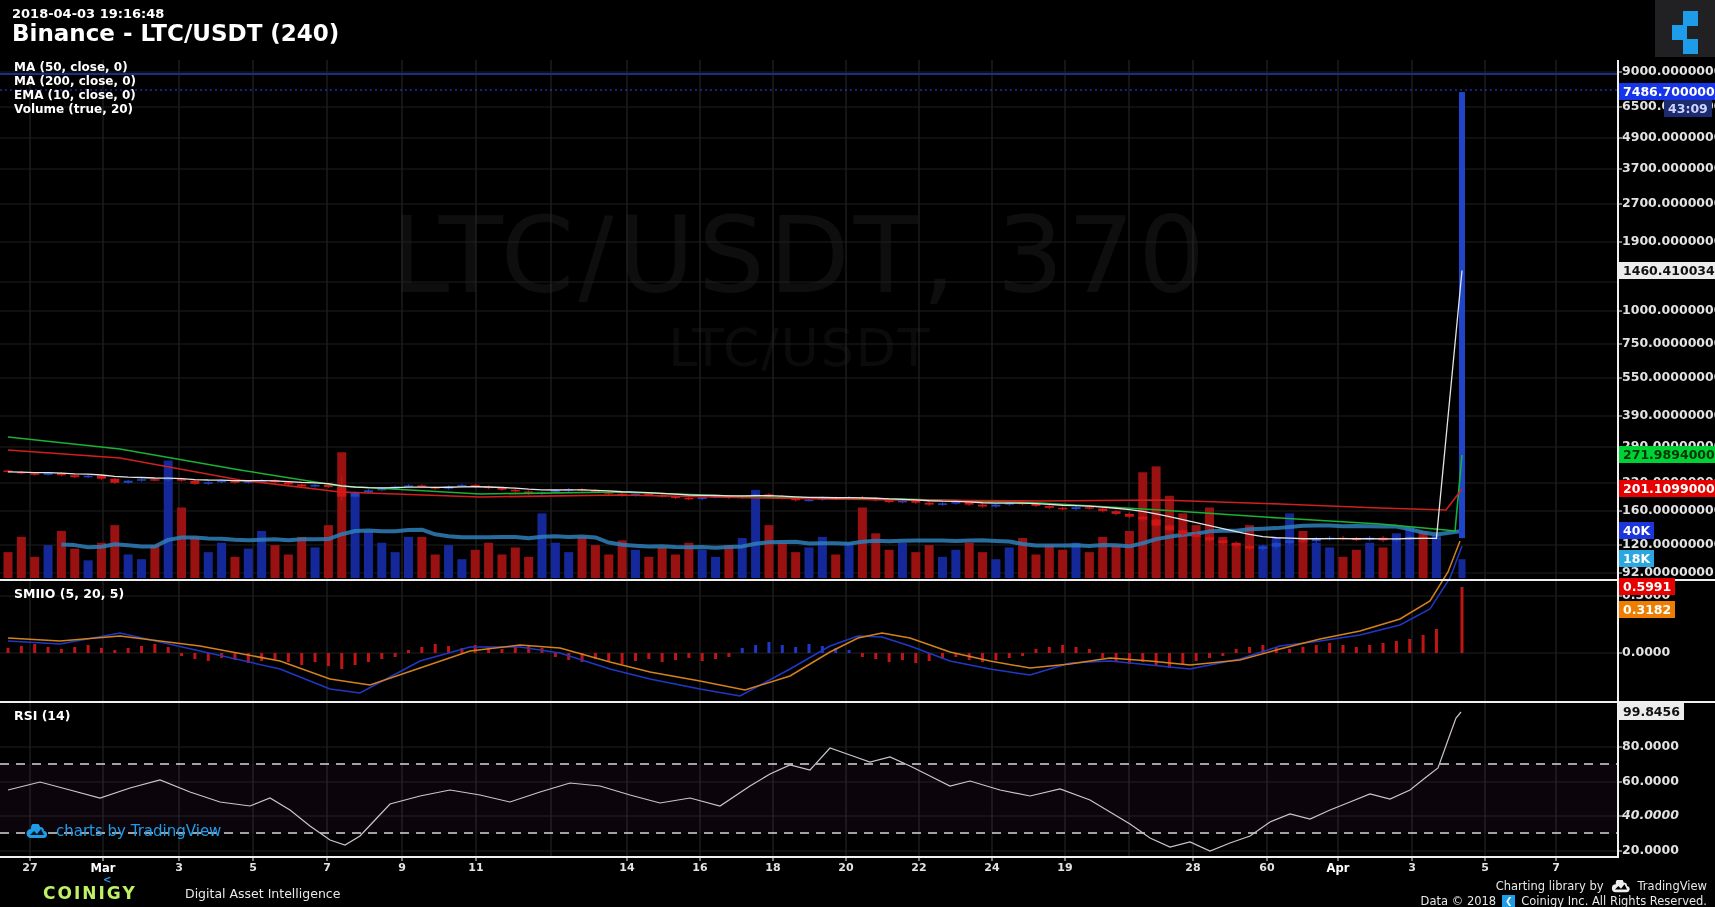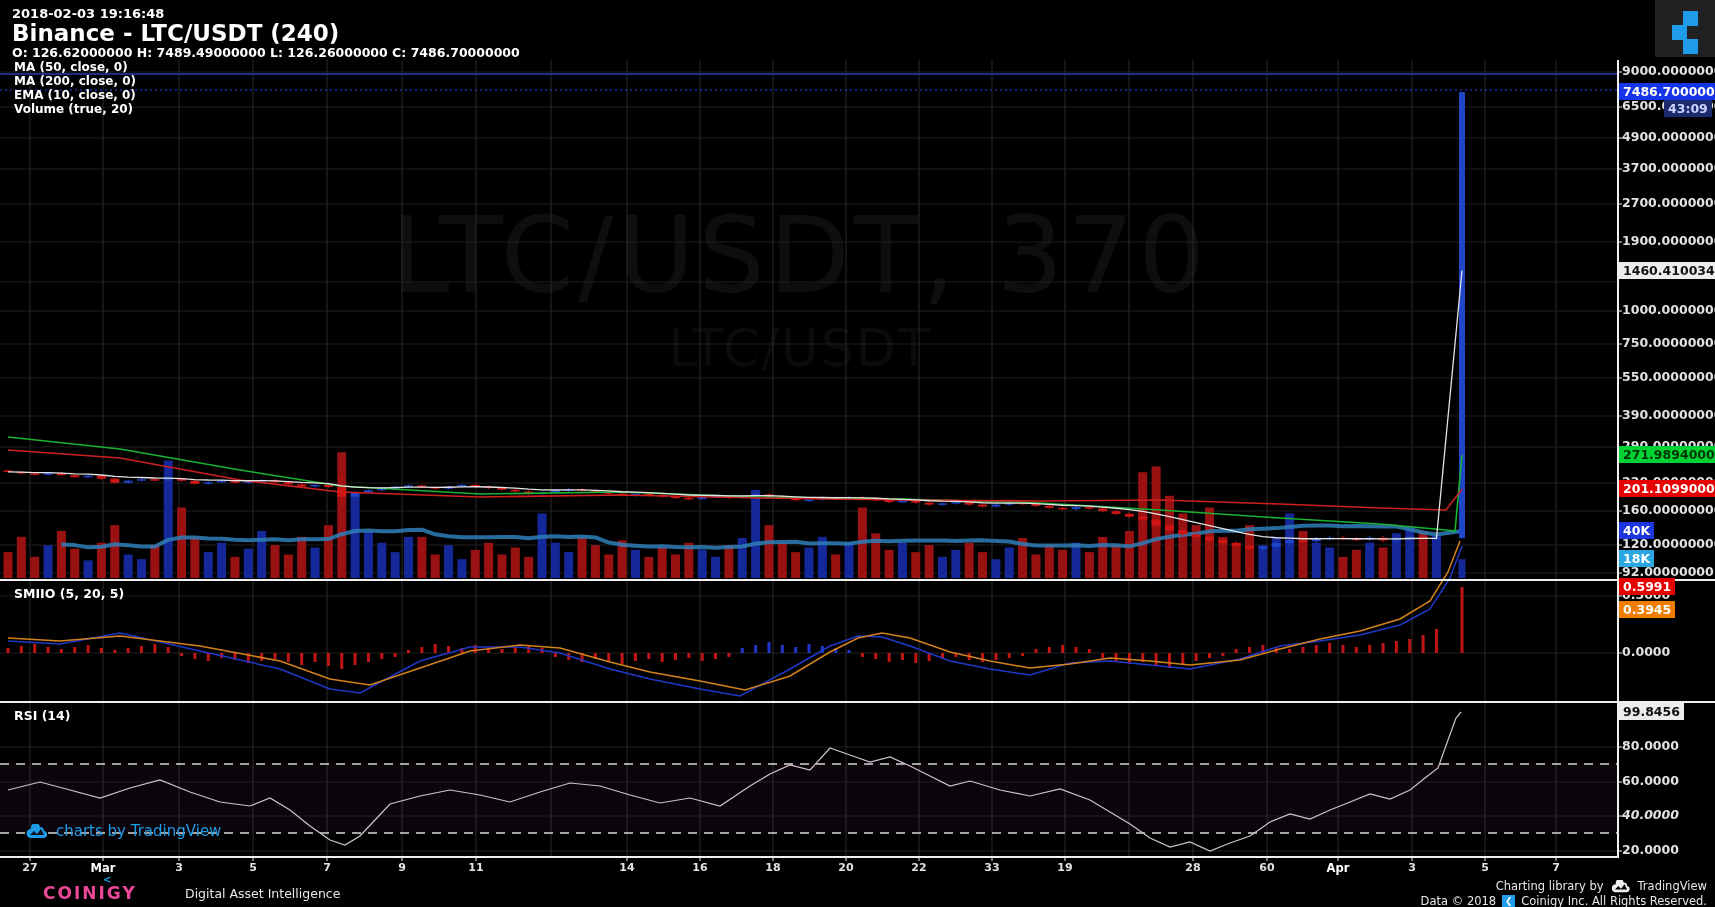--- a/index.html
+++ b/index.html
@@ -19,21 +19,21 @@
        color:rgba(255,255,255,0.045);letter-spacing:2px;}
   
   .tick{position:absolute;left:1622px;font:700 12.5px "DejaVu Sans",sans-serif;color:#e2e2e2;white-space:nowrap;}
   .tag{position:absolute;left:1619px;font:700 12.5px "DejaVu Sans",sans-serif;padding:1px 4px;white-space:nowrap;}
   .ttick{position:absolute;top:861px;transform:translateX(-50%);font:700 11px "DejaVu Sans",sans-serif;color:#e2e2e2;}
   .ttick.bold{color:#fff;font-size:11.5px;}
   
   #tvlink{left:25px;top:822px;display:flex;align-items:center;gap:7px;color:#1f9ce8;
           font:400 15px "DejaVu Sans",sans-serif;cursor:pointer;}
   
-  #brand{left:43px;top:883px;font:700 17px "DejaVu Sans",sans-serif;color:#ec4899;letter-spacing:2px;}
+  #brand{left:43px;top:883px;font:700 17px "DejaVu Sans",sans-serif;color:#bef264;letter-spacing:2px;}
   #brand-mark{left:103px;top:874px;font:700 10px "DejaVu Sans",sans-serif;color:#1e9be9;}
   #tagline{left:185px;top:886px;font:400 12.5px "DejaVu Sans",sans-serif;color:#e8e8e8;}
   .footline{position:absolute;right:8px;display:flex;align-items:center;gap:6px;
             font:400 11.5px "DejaVu Sans",sans-serif;color:#e8e8e8;white-space:nowrap;}
   #foot1{top:879px;}
   #foot2{top:894px;}
   .sqlogo{display:inline-flex;width:13px;height:13px;background:#1e9be9;color:#fff;
           align-items:center;justify-content:center;font:700 9px "DejaVu Sans",sans-serif;}
   
   #cbtn{left:1655px;top:0;width:60px;height:57px;background:#212123;cursor:pointer;}
@@ -579,23 +579,22 @@
       <line x1="1617" y1="545" x2="1622" y2="545" stroke="#f0f0f0" stroke-width="1"></line>
       <line x1="1617" y1="573" x2="1622" y2="573" stroke="#f0f0f0" stroke-width="1"></line>
       <line x1="1617" y1="596" x2="1622" y2="596" stroke="#f0f0f0" stroke-width="1"></line>
       <line x1="1617" y1="653" x2="1622" y2="653" stroke="#f0f0f0" stroke-width="1"></line>
       <line x1="1617" y1="747" x2="1622" y2="747" stroke="#f0f0f0" stroke-width="1"></line>
       <line x1="1617" y1="782" x2="1622" y2="782" stroke="#f0f0f0" stroke-width="1"></line>
       <line x1="1617" y1="816" x2="1622" y2="816" stroke="#f0f0f0" stroke-width="1"></line>
       <line x1="1617" y1="851" x2="1622" y2="851" stroke="#f0f0f0" stroke-width="1"></line>
     </svg>
 
-  <div id="ts" class="abs">2018-02-03 19:16:48</div>
+  <div id="ts" class="abs">2018-04-03 19:16:48</div>
   <h1 id="title" class="abs">Binance - LTC/USDT (240)</h1>
-  <div id="ohlc" class="abs">O: 126.62000000 H: 7489.49000000 L: 126.26000000 C: 7486.70000000</div>
   <div class="abs ind" style="top:60px">MA (50, close, 0)</div>
   <div class="abs ind" style="top:74px">MA (200, close, 0)</div>
   <div class="abs ind" style="top:88px">EMA (10, close, 0)</div>
   <div class="abs ind" style="top:102px">Volume (true, 20)</div>
 
   <div class="abs panel-label" style="left:14px;top:586px">SMIIO (5, 20, 5)</div>
   <div class="abs panel-label" style="left:14px;top:708px">RSI (14)</div>
 
   <div id="labels" class="abs" style="left:0;top:0;width:1715px;height:907px;pointer-events:none">
       <span class="tick" style="top: 63px;">9000.00000000</span>
@@ -616,39 +615,39 @@
       <span class="tag" style="top: 100px; background: rgb(28, 42, 110); color: rgb(204, 212, 255); left: 1664px;">43:09</span>
       <span class="tag" style="top: 83px; background: rgb(22, 52, 232); color: rgb(255, 255, 255); left: 1619px;">7486.70000000</span>
       <span class="tag" style="top: 262px; background: rgb(236, 236, 236); color: rgb(17, 17, 17); left: 1619px;">1460.41003484</span>
       <span class="tag" style="top: 446px; background: rgb(0, 210, 54); color: rgb(0, 51, 0); left: 1619px;">271.98940000</span>
       <span class="tag" style="top: 480px; background: rgb(230, 0, 0); color: rgb(255, 255, 255); left: 1619px;">201.10990000</span>
       <span class="tag" style="top: 522px; background: rgb(29, 53, 221); color: rgb(255, 255, 255); left: 1619px;">40K</span>
       <span class="tag" style="top: 550px; background: rgb(42, 167, 224); color: rgb(255, 255, 255); left: 1619px;">18K</span>
       <span class="tick" style="top: 587px;">0.5000</span>
       <span class="tick" style="top: 644px;">0.0000</span>
       <span class="tag" style="top: 578px; background: rgb(230, 0, 0); color: rgb(255, 255, 255); left: 1619px;">0.5991</span>
-      <span class="tag" style="top: 601px; background: rgb(239, 125, 0); color: rgb(255, 255, 255); left: 1619px;">0.3945</span>
+      <span class="tag" style="top: 601px; background: rgb(239, 125, 0); color: rgb(255, 255, 255); left: 1619px;">0.3182</span>
       <span class="tick" style="top: 738px;">80.0000</span>
       <span class="tick" style="top: 773px;">60.0000</span>
       <span class="tick" style="top: 807px; font-style: italic;">40.0000</span>
       <span class="tick" style="top: 842px;">20.0000</span>
       <span class="tag" style="top: 703px; background: rgb(236, 236, 236); color: rgb(17, 17, 17); left: 1619px;">99.8456</span>
       <span class="ttick" style="left: 30px;">27</span>
       <span class="ttick bold" style="left: 103px;">Mar</span>
       <span class="ttick" style="left: 179px;">3</span>
       <span class="ttick" style="left: 253px;">5</span>
       <span class="ttick" style="left: 327px;">7</span>
       <span class="ttick" style="left: 402px;">9</span>
       <span class="ttick" style="left: 476px;">11</span>
       <span class="ttick" style="left: 627px;">14</span>
       <span class="ttick" style="left: 700px;">16</span>
       <span class="ttick" style="left: 773px; text-align: right;">18</span>
       <span class="ttick" style="left: 846px;">20</span>
       <span class="ttick" style="left: 919px;">22</span>
-      <span class="ttick" style="left: 992px;">33</span>
+      <span class="ttick" style="left: 992px;">24</span>
       <span class="ttick" style="left: 1065px;">19</span>
       <span class="ttick" style="left: 1193px;">28</span>
       <span class="ttick" style="left: 1267px;">60</span>
       <span class="ttick bold" style="left: 1338px;">Apr</span>
       <span class="ttick" style="left: 1412px;">3</span>
       <span class="ttick" style="left: 1485px;">5</span>
       <span class="ttick" style="left: 1556px;">7</span>
     </div>
 
   <div class="abs" style="left:1617px;top:60px;width:98px;height:797px;cursor:ns-resize"></div>

